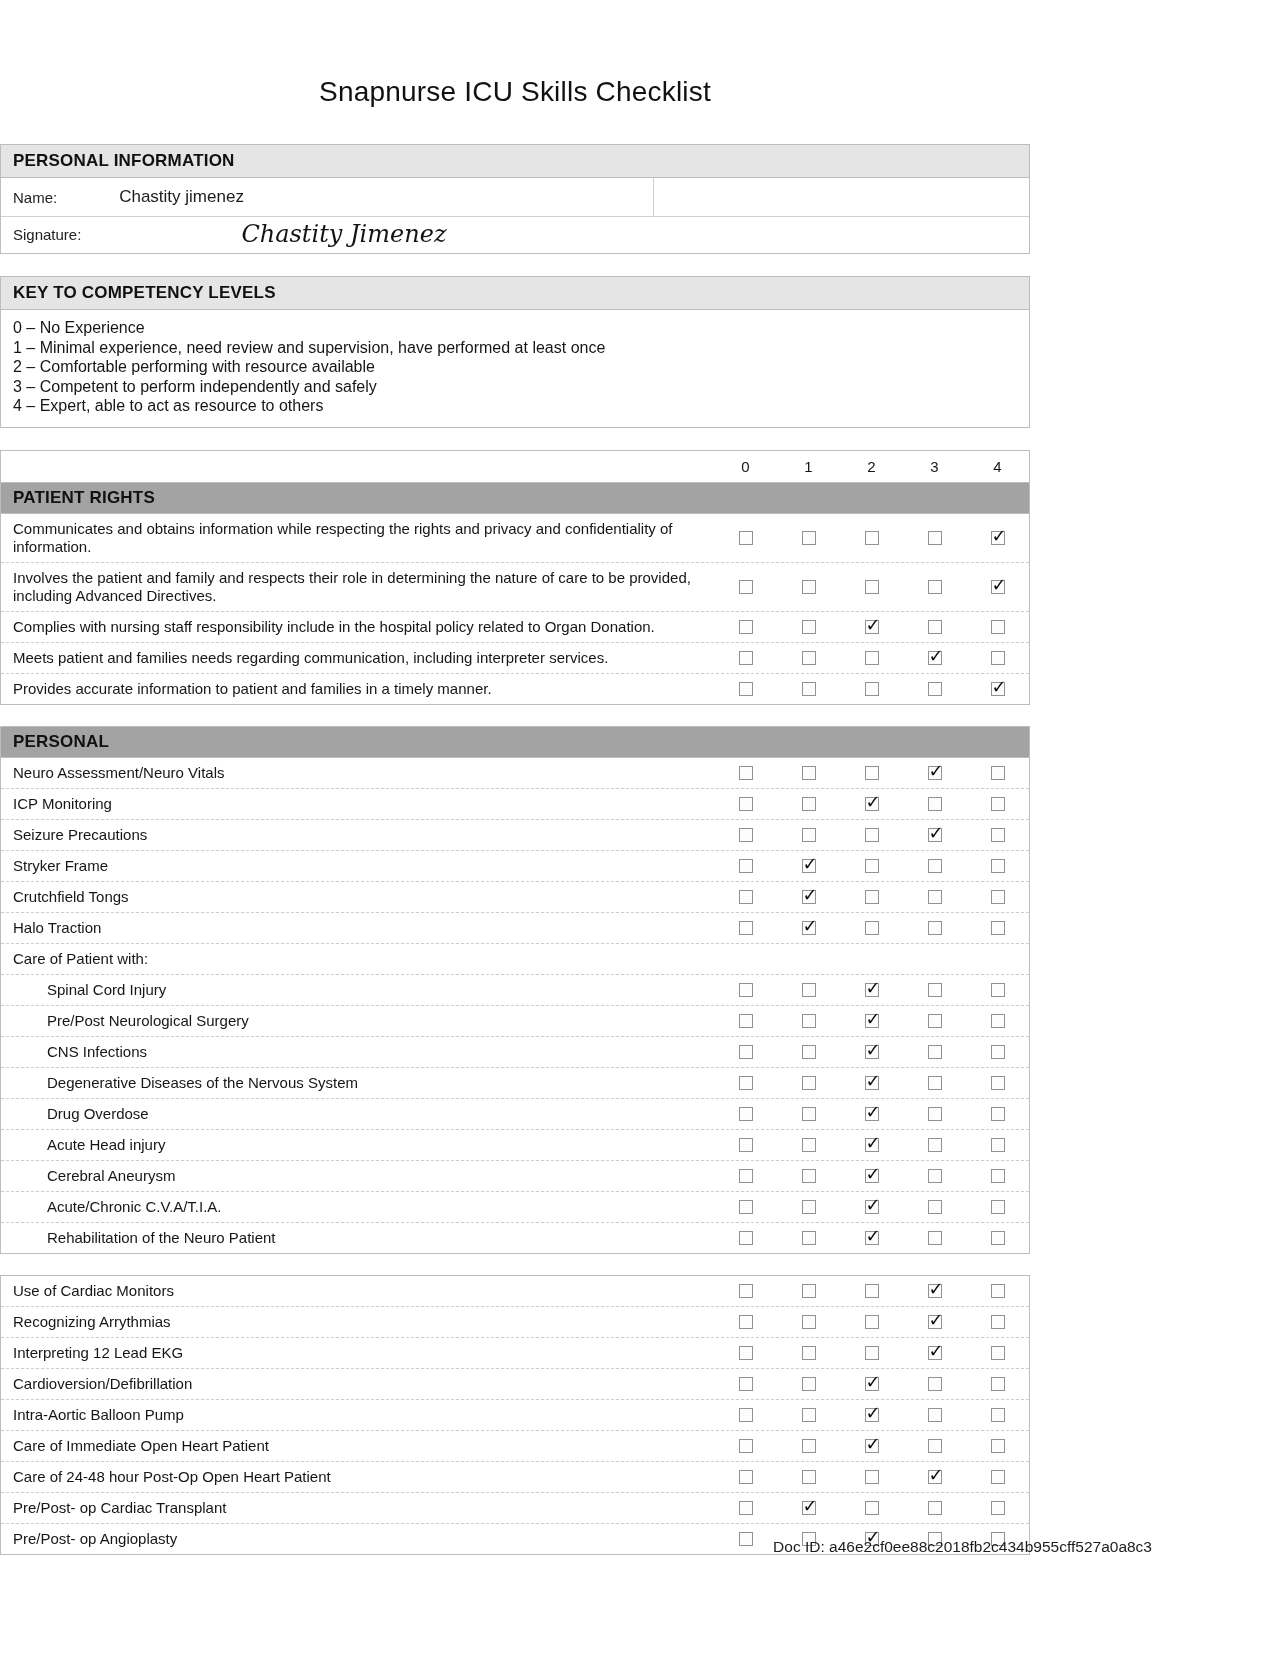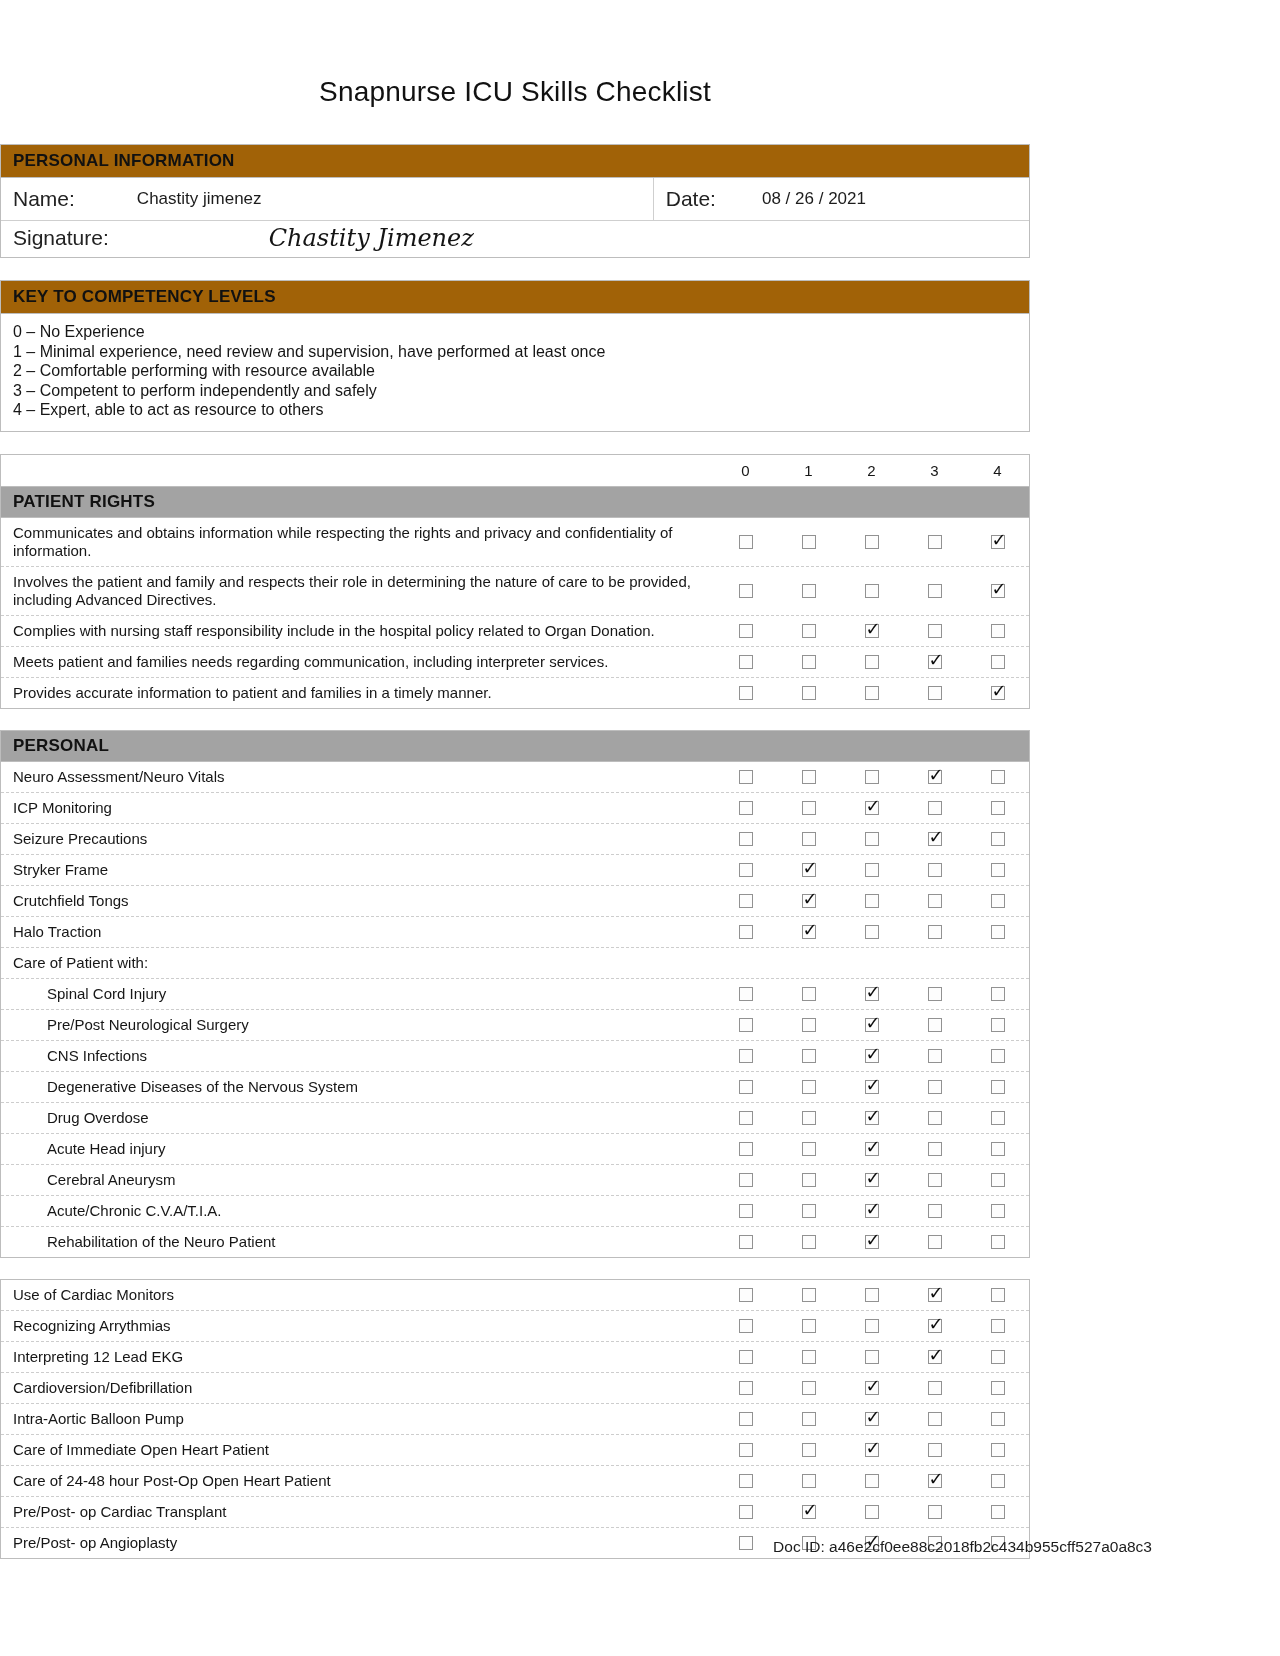--- a/index.html
+++ b/index.html
@@ -19,35 +19,35 @@
     font-size: 28px;
     font-weight: 400;
     text-align: center;
     color: #111;
     margin: 0 0 36px 0;
     letter-spacing: 0.2px;
   }
 
   .box { border: 1px solid #bdbdbd; margin-bottom: 22px; }
   .box-header {
-    background: #a16207;
+    background: #e5e5e5;
     border-bottom: 1px solid #bdbdbd;
     font-weight: 700;
     font-size: 17px;
     padding: 6px 12px;
     letter-spacing: 0.2px;
     color: #111;
   }
 
   .pi-row { display: flex; align-items: center; }
   .pi-row + .pi-row { border-top: 1px solid #cfcfcf; }
   .pi-cell { padding: 9px 12px; display: flex; align-items: center; }
   .pi-name { flex: 0 0 63.5%; border-right: 1px solid #cfcfcf; }
   .pi-date { flex: 1; }
-  .field-label { font-size: 21px; color: #222; white-space: nowrap; }
+  .field-label { font-size: 15px; color: #222; white-space: nowrap; }
   .name-value { font-size: 17px; margin-left: 62px; }
   .date-value { font-size: 17px; margin-left: 46px; }
   .pi-signature { padding: 3px 12px 5px 12px; }
   .signature-value {
     font-family: "DejaVu Serif", serif;
     font-style: italic;
     font-size: 24px;
     margin-left: 160px;
     color: #141414;
   }
@@ -117,24 +117,20 @@
 <div class="content">
 
   <h1 class="title">Snapnurse ICU Skills Checklist</h1>
 
   <section class="box">
     <div class="box-header">PERSONAL INFORMATION</div>
     <div class="pi-row">
       <div class="pi-cell pi-name">
         <span class="field-label">Name:</span>
         <span class="name-value">Chastity jimenez</span>
-      </div>
-      <div class="pi-cell pi-date">
-        <span class="field-label">Date:</span>
-        <span class="date-value">08 / 26 / 2021</span>
       </div>
     </div>
     <div class="pi-row pi-cell pi-signature">
       <span class="field-label">Signature:</span>
       <span class="signature-value">Chastity Jimenez</span>
     </div>
   </section>
 
   <section class="box">
     <div class="box-header">KEY TO COMPETENCY LEVELS</div>

